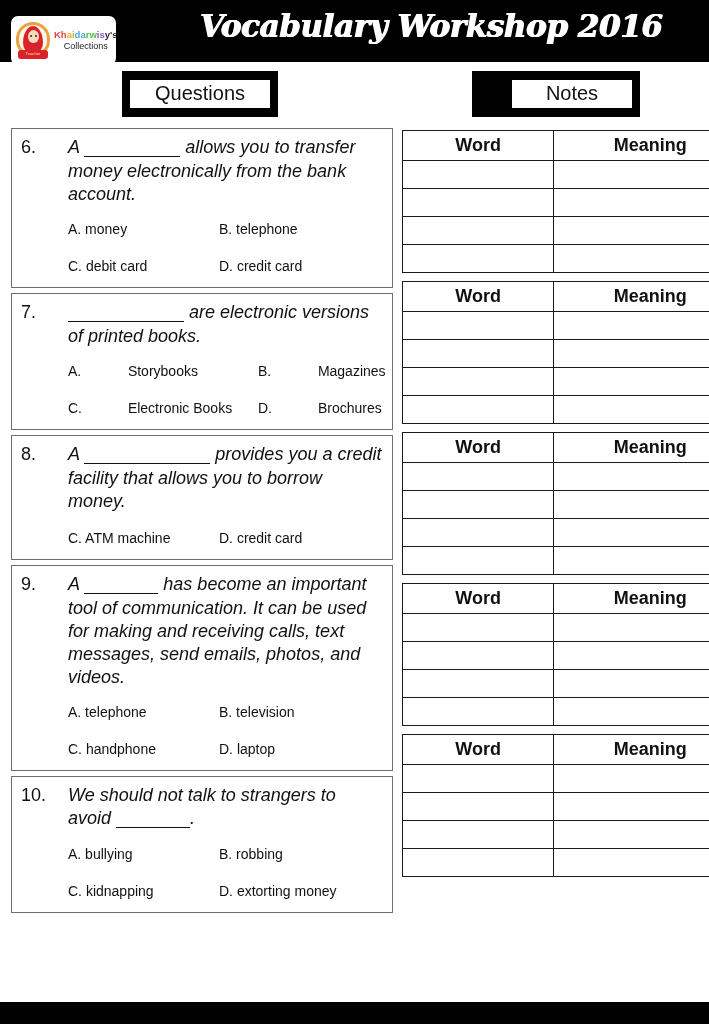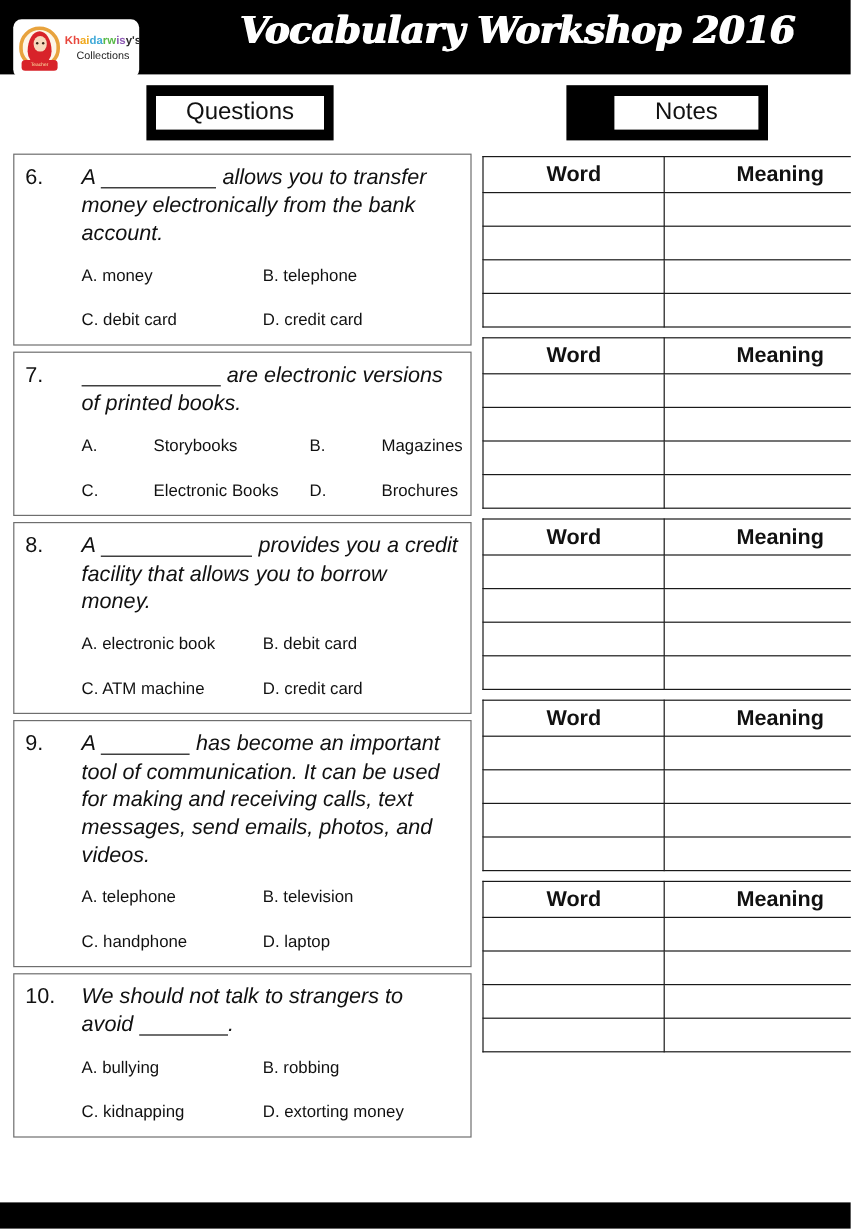--- a/index.html
+++ b/index.html
@@ -311,24 +311,20 @@
           <div class="opt-row tight spaced">
             <div class="opt a"><span class="lab">C.</span><span> Electronic Books</span></div>
             <div class="opt b"><span class="lab">D.</span><span> Brochures</span></div>
           </div>
         </div>
       </div>
       <div class="qbox">
         <div class="qnum">8.</div>
         <div class="qbody">
           <div class="qstem"><span>A </span><span class="blank w-xl">&nbsp;</span><span> provides you a credit facility that allows you to borrow money.</span></div>
-          <div class="opt-row">
-            <div class="opt a"><span class="lab">A.</span><span> electronic book</span></div>
-            <div class="opt b"><span class="lab">B.</span><span> debit card</span></div>
-          </div>
           <div class="opt-row tight">
             <div class="opt a"><span class="lab">C.</span><span> ATM machine</span></div>
             <div class="opt b"><span class="lab">D.</span><span> credit card</span></div>
           </div>
         </div>
       </div>
       <div class="qbox">
         <div class="qnum">9.</div>
         <div class="qbody">
           <div class="qstem"><span>A </span><span class="blank w-sm">&nbsp;</span><span> has become an important tool of communication. It can be used for making and receiving calls, text messages, send emails, photos, and videos.</span></div>

